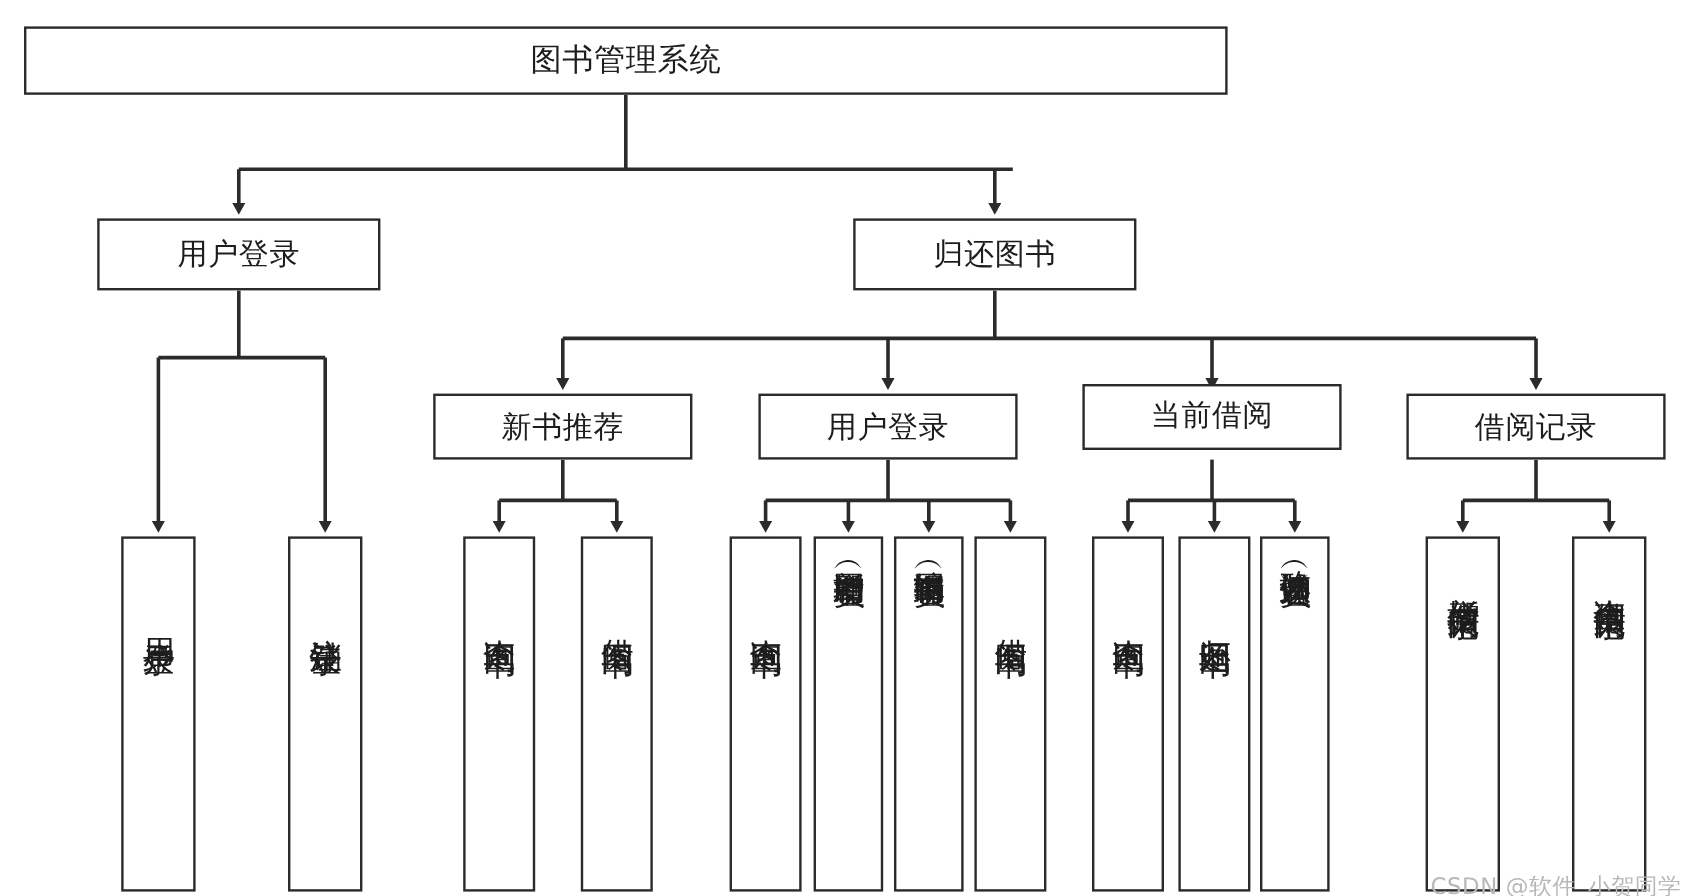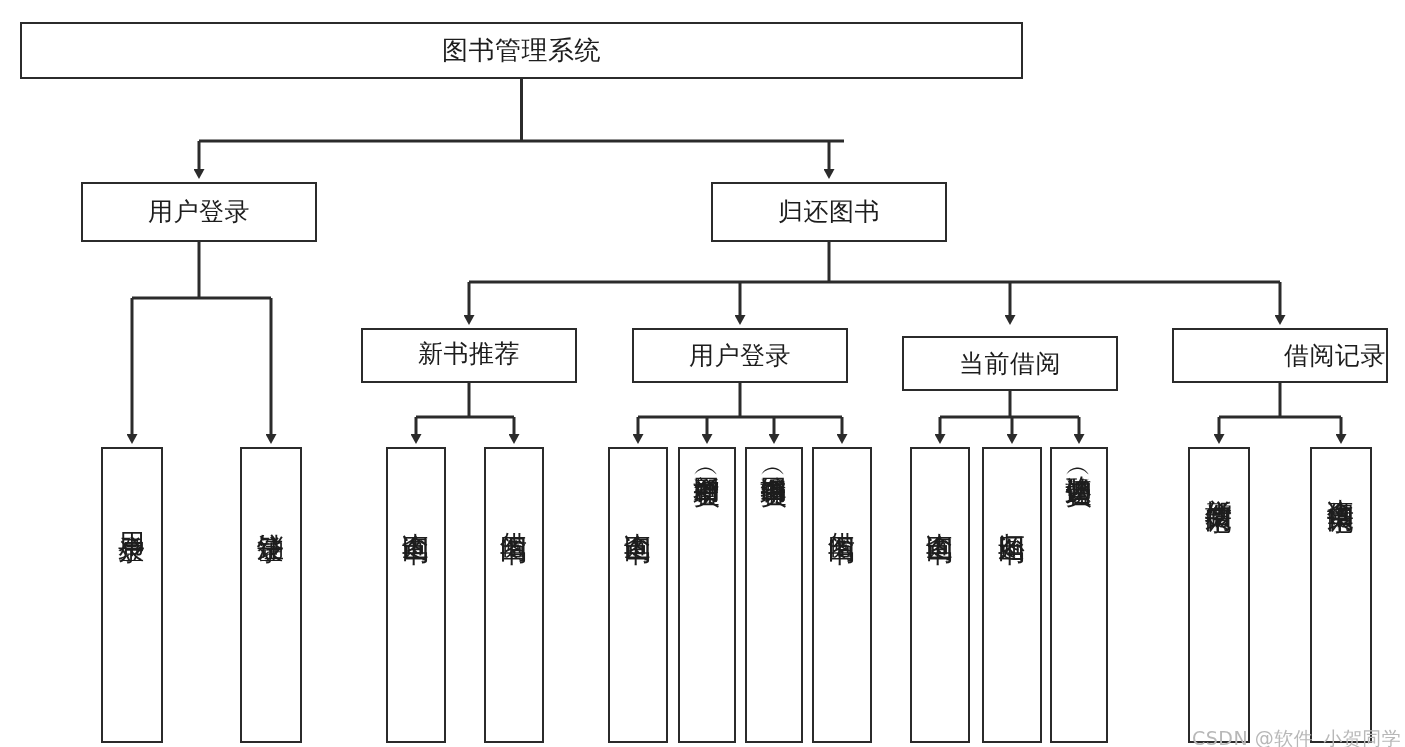--- a/index.html
+++ b/index.html
@@ -133,30 +133,30 @@
     <span class="label">图书管理系统</span>
   </div>
 
   <div class="node horiz" style="left:81px; top:172px; width:236px; height:60px;">
     <span class="label">用户登录</span>
   </div>
   <div class="node horiz" style="left:711px; top:172px; width:236px; height:60px;">
     <span class="label">归还图书</span>
   </div>
 
-  <div class="node horiz" style="left:361px; top:318px; width:216px; height:55px;font-family:Liberation Mono, monospace;">
+  <div class="node horiz" style="left:361px; top:318px; width:216px; height:55px;">
     <span class="label">新书推荐</span>
   </div>
   <div class="node horiz" style="left:632px; top:318px; width:216px; height:55px;">
     <span class="label">用户登录</span>
   </div>
-  <div class="node horiz" style="left:902px; top:326px; width:216px; height:55px;">
+  <div class="node horiz" style="left:902px; top:310px; width:216px; height:55px;font-family:Liberation Mono, monospace;">
     <span class="label">当前借阅</span>
   </div>
-  <div class="node horiz" style="left:1172px; top:318px; width:216px; height:55px;justify-content:flex-end;">
+  <div class="node horiz" style="left:1172px; top:318px; width:216px; height:55px;">
     <span class="label">借阅记录</span>
   </div>
 
   <div class="node vert" style="left:101px; top:437px; width:62px; height:296px; padding-top:62px;">
     <span class="label">用户登录</span>
   </div>
   <div class="node vert" style="left:240px; top:437px; width:62px; height:296px; padding-top:62px;">
     <span class="label">注销登录</span>
   </div>
 

